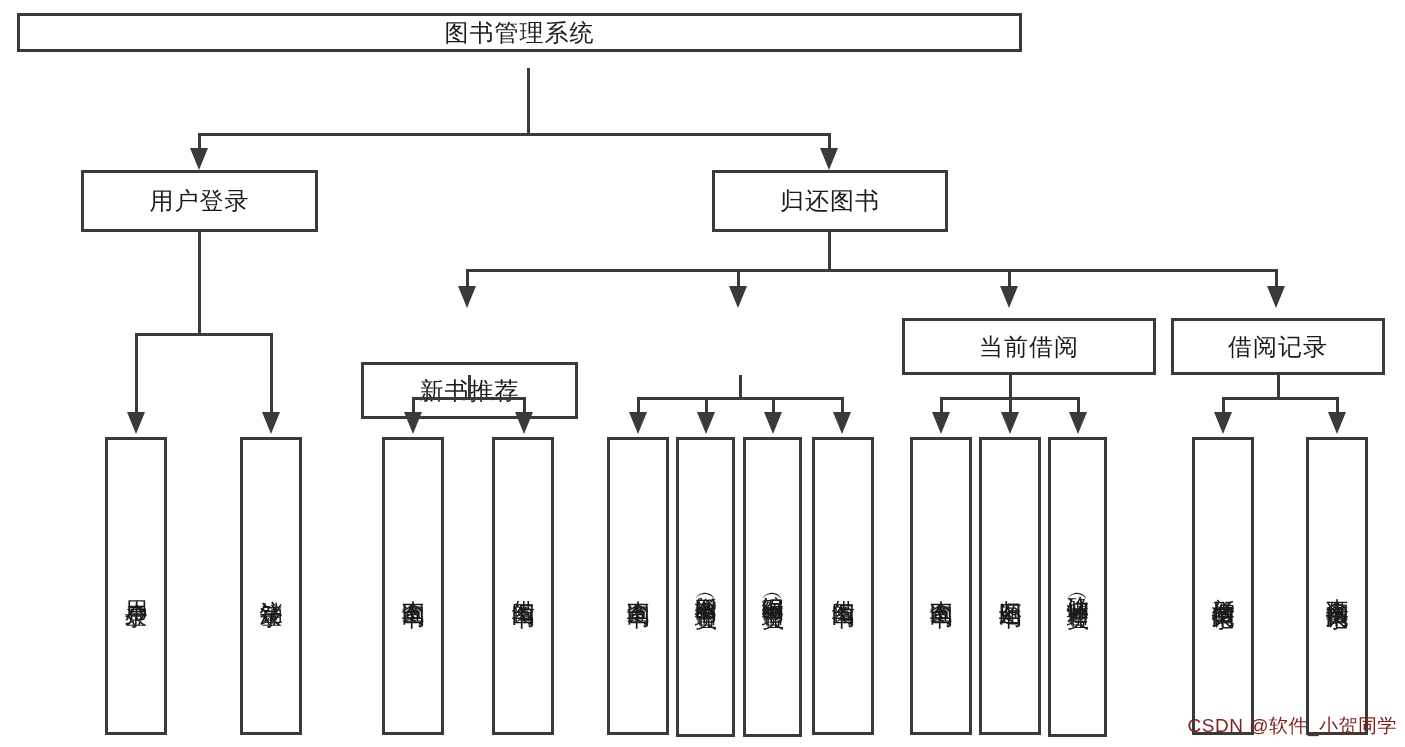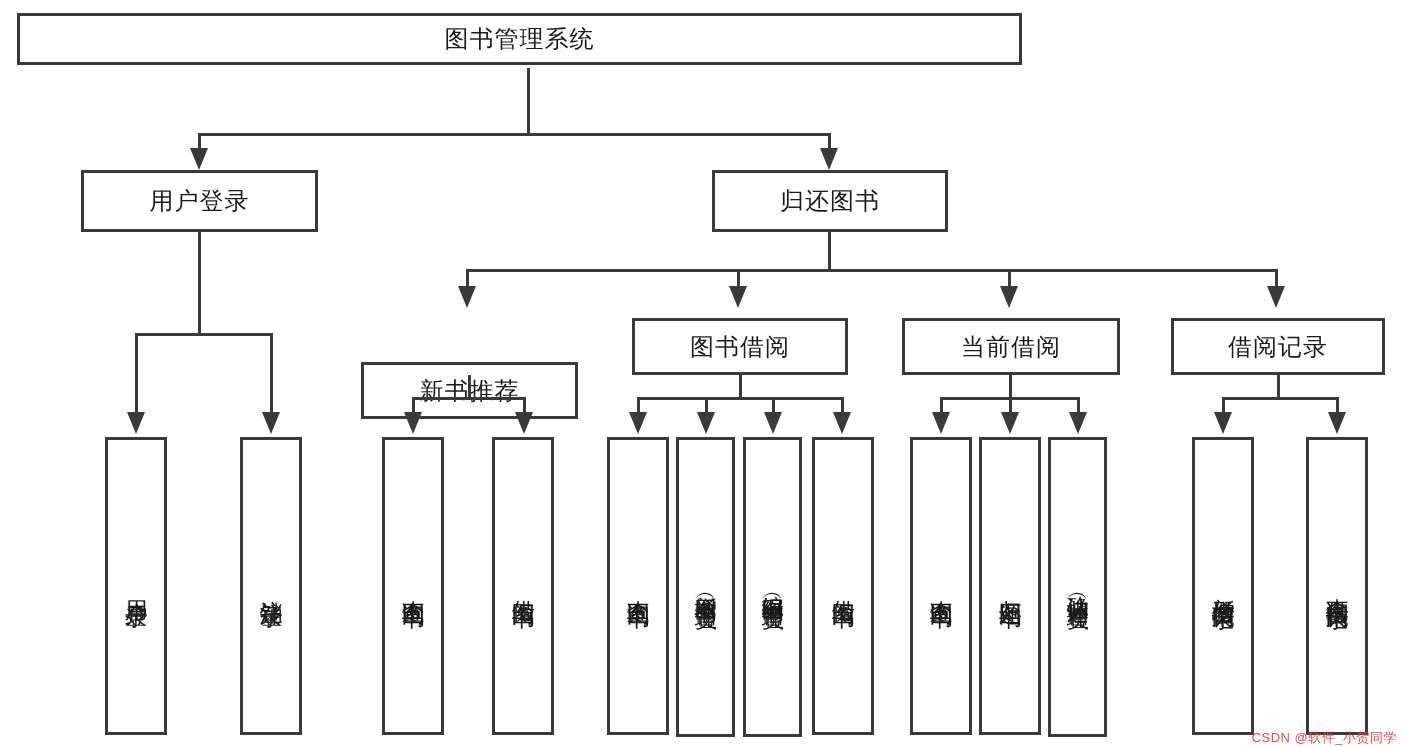--- a/index.html
+++ b/index.html
@@ -62,34 +62,34 @@
     width: 0;
     height: 0;
     border-left: 9px solid transparent;
     border-right: 9px solid transparent;
     border-top: 22px solid #3a3a3a;
   }
   
   #watermark {
     position: absolute;
     right: 8px;
-    bottom: 0;
-    font-size: 13px;
-    color: #ef4444;
+    bottom: 8px;
+    font-size: 19px;
+    color: #7f1d1d;
     letter-spacing: 0.5px;
     white-space: nowrap;
     pointer-events: none;
   }
 </style>
 </head>
 <body>
 
 <div id="canvas">
 
-  <div class="node horiz" style="left:17px; top:13px; width:1005px; height:52px;">
+  <div class="node horiz" style="left:17px; top:13px; width:1005px; height:39px;">
     <span>图书管理系统</span>
   </div>
 
   <div class="vline" style="left:527px; top:68px; width:3px; height:67px;"></div>
 
   <div class="hline" style="left:198px; top:133px; width:633px;"></div>
 
   <div class="vline" style="left:198px; top:133px; height:24px;"></div>
   <div class="arrow" style="left:190px; top:148px;"></div>
 
@@ -117,24 +117,21 @@
   <div class="vline" style="left:737px; top:269px; height:24px;"></div>
   <div class="arrow" style="left:729px; top:286px;"></div>
   <div class="vline" style="left:1008px; top:269px; height:24px;"></div>
   <div class="arrow" style="left:1000px; top:286px;"></div>
   <div class="vline" style="left:1275px; top:269px; height:24px;"></div>
   <div class="arrow" style="left:1267px; top:286px;"></div>
 
   <div class="node horiz" style="left:361px; top:318px; width:217px; height:57px;margin-top:44px;">
     <span>新书推荐</span>
   </div>
-  <div class="node horiz" style="left:632px; top:318px; width:216px; height:57px;">
-    <span>图书借阅</span>
-  </div>
-  <div class="node horiz" style="left:902px; top:318px; width:218px; height:57px;">
+  <div class="node horiz" style="left:902px; top:318px; width:254px; height:57px;">
     <span>当前借阅</span>
   </div>
   <div class="node horiz" style="left:1171px; top:318px; width:214px; height:57px;">
     <span>借阅记录</span>
   </div>
 
   <div class="vline" style="left:468px; top:375px; height:25px;"></div>
   <div class="hline" style="left:412px; top:397px; width:114px;"></div>
   <div class="vline" style="left:412px; top:397px; height:20px;"></div>
   <div class="arrow" style="left:404px; top:412px;"></div>

